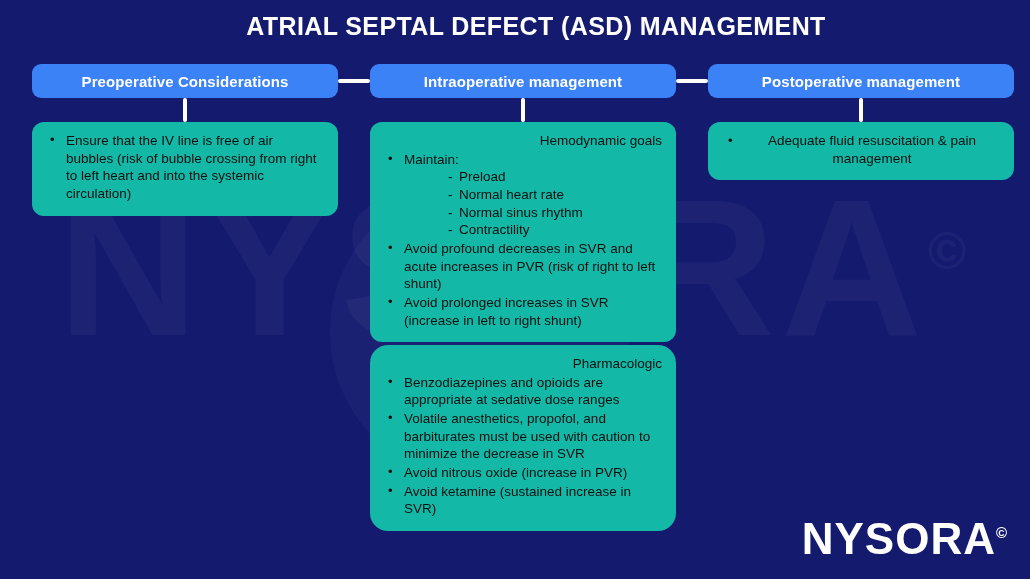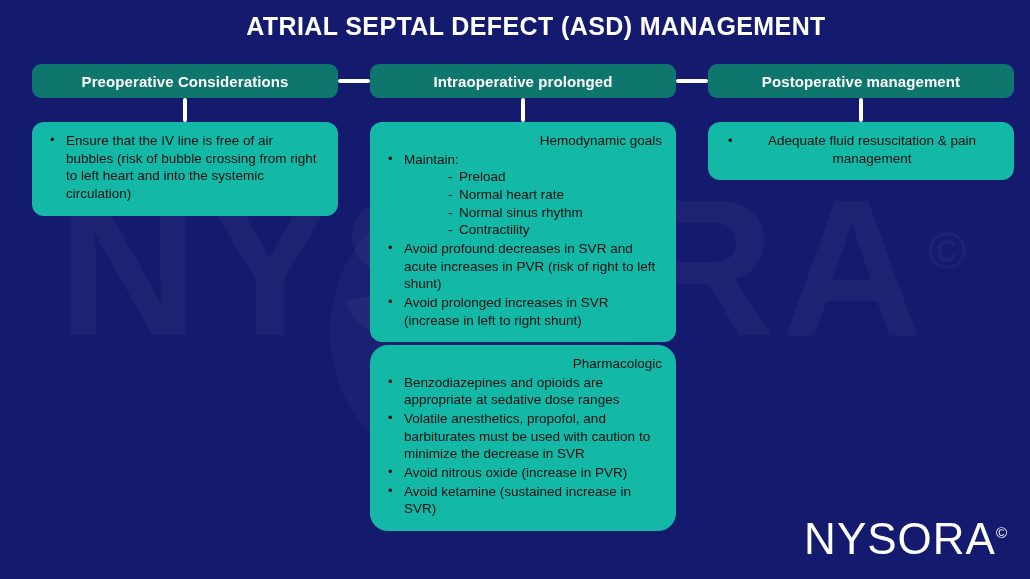--- a/index.html
+++ b/index.html
@@ -69,21 +69,21 @@
     position: absolute;
     top: 64px;
   }
   #col-0 { left: 32px;  width: 306px; }
   #col-1 { left: 370px; width: 306px; }
   #col-2 { left: 708px; width: 306px; }
 
   .header-box {
     width: 100%;
     box-sizing: border-box;
-    background: #0f766e;
+    background: #3b82f6;
     border-radius: 9px;
     height: 34px;
     display: flex;
     align-items: center;
     justify-content: center;
     color: #ffffff;
     font-size: 15px;
     font-weight: bold;
     letter-spacing: 0.1px;
   }
@@ -178,21 +178,21 @@
     top: 0;
   }
 
   
   #logo {
     position: absolute;
     right: 22px;
     bottom: 18px;
     color: #ffffff;
     font-size: 44px;
-    font-weight: normal;
+    font-weight: bold;
     letter-spacing: 1px;
     line-height: 1;
   }
   #logo .logo-c {
     font-size: 15px;
     vertical-align: super;
   }
 </style>
 </head>
 <body>
@@ -205,21 +205,21 @@
 <div class="h-connector" id="h-connector-0"></div>
 <div class="h-connector" id="h-connector-1"></div>
 <div class="v-connector" id="v-connector-0"></div>
 <div class="v-connector" id="v-connector-1"></div>
 <div class="v-connector" id="v-connector-2"></div>
 
 <div class="column" id="col-0">
   <div class="header-box">Preoperative Considerations</div>
 </div>
 <div class="column" id="col-1">
-  <div class="header-box">Intraoperative prolonged</div>
+  <div class="header-box">Intraoperative management</div>
 </div>
 <div class="column" id="col-2">
   <div class="header-box">Postoperative management</div>
 </div>
 
 <div class="card" id="card-pre">
     <ul class="bullets">
       <li><span>Ensure that the IV line is free of air bubbles (risk of bubble crossing from right to left heart and into the systemic circulation)</span></li>
     </ul>
   </div>

